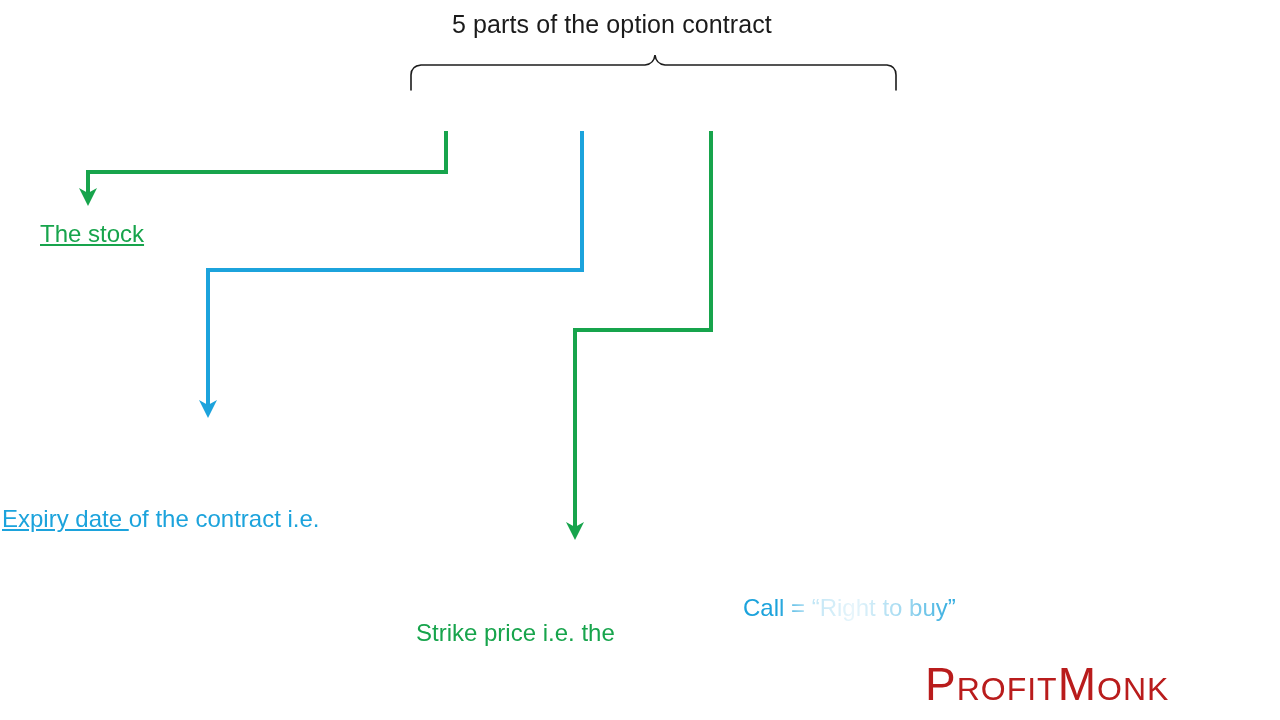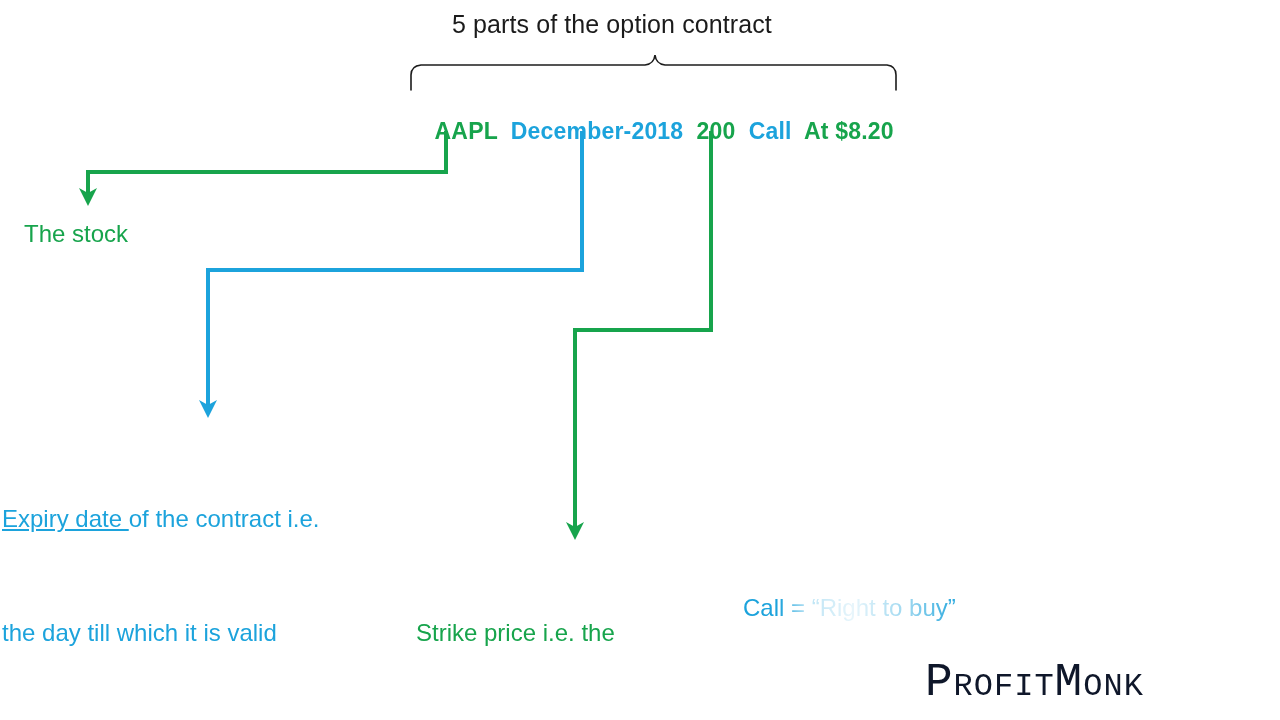--- a/index.html
+++ b/index.html
@@ -44,24 +44,25 @@
     font-size: 23px;
     font-weight: bold;
     letter-spacing: 0.2px;
   }
   #contract-line span { white-space: pre; }
   .cl-green { color: #17A44C; }
   .cl-blue  { color: #1CA3DC; }
 
   
   #label-stock {
-    left: 24px;
+    left: 40px;
     top: 222px;
     font-size: 24px;
     color: #17A44C;
+    text-decoration: underline;
   }
 
   #label-expiry {
     left: 2px;
     top: 424px;
     font-size: 24px;
     color: #1CA3DC;
     line-height: 1.58;
   }
   #label-expiry .u { text-decoration: underline; text-align: center; }
@@ -103,23 +104,23 @@
         rgba(0,0,0,0.30) 30%, rgba(0,0,0,0.10) 52%,
         rgba(0,0,0,0.45) 78%, rgba(0,0,0,0.95) 100%);
     display: inline-block;
   }
 
   
   #logo {
     position: absolute;
     left: 925px;
     top: 657px;
-    font-family: Liberation Mono, monospace;
+    font-family: Liberation Sans, sans-serif;
     font-size: 46px;
-    color: #0f172a;
+    color: #b91c1c;
     font-variant: small-caps;
     letter-spacing: 1px;
     white-space: pre;
   }
 </style>
 </head>
 <body>
 
 <div id="stage">
 
@@ -143,29 +144,25 @@
     <path d="M 208,418 L 199,400 L 208,405 L 217,400 Z" fill="#1CA3DC"></path>
 
     <path d="M 711,131 L 711,330 L 575,330 L 575,530" fill="none" stroke="#17A44C" stroke-width="4" stroke-linecap="butt" stroke-linejoin="miter"></path>
     <path d="M 575,540 L 566,522 L 575,527 L 584,522 Z" fill="#17A44C"></path>
 
     <path d="M 766,131 L 766,272" fill="none" stroke="url(#blueFadeDown)" stroke-width="4" stroke-linecap="butt"></path>
   </svg>
 
   <div class="txt" id="title">5 parts of the option contract</div>
 
-  <div class="txt" id="contract-line">
-    <span class="cl-green">AAPL</span><span class="cl-green">  </span><span class="cl-blue">December-2018</span><span class="cl-blue">  </span><span class="cl-green">200</span><span class="cl-green">  </span><span class="cl-blue">Call</span><span class="cl-blue">  </span><span class="cl-green">At $8.20</span>
-  </div>
 
   <div class="txt" id="label-stock">The stock</div>
 
   <div class="txt" id="label-expiry">
     <div><span class="u">Expiry date </span><span>of the contract i.e.</span></div>
-    <div>the day till which it is valid</div>
   </div>
 
   <div class="txt" id="label-strike">
     <div><span class="u">Strike price </span><span>i.e. the</span></div>
     
     
     
   </div>
 
   <div class="txt" id="label-type">

